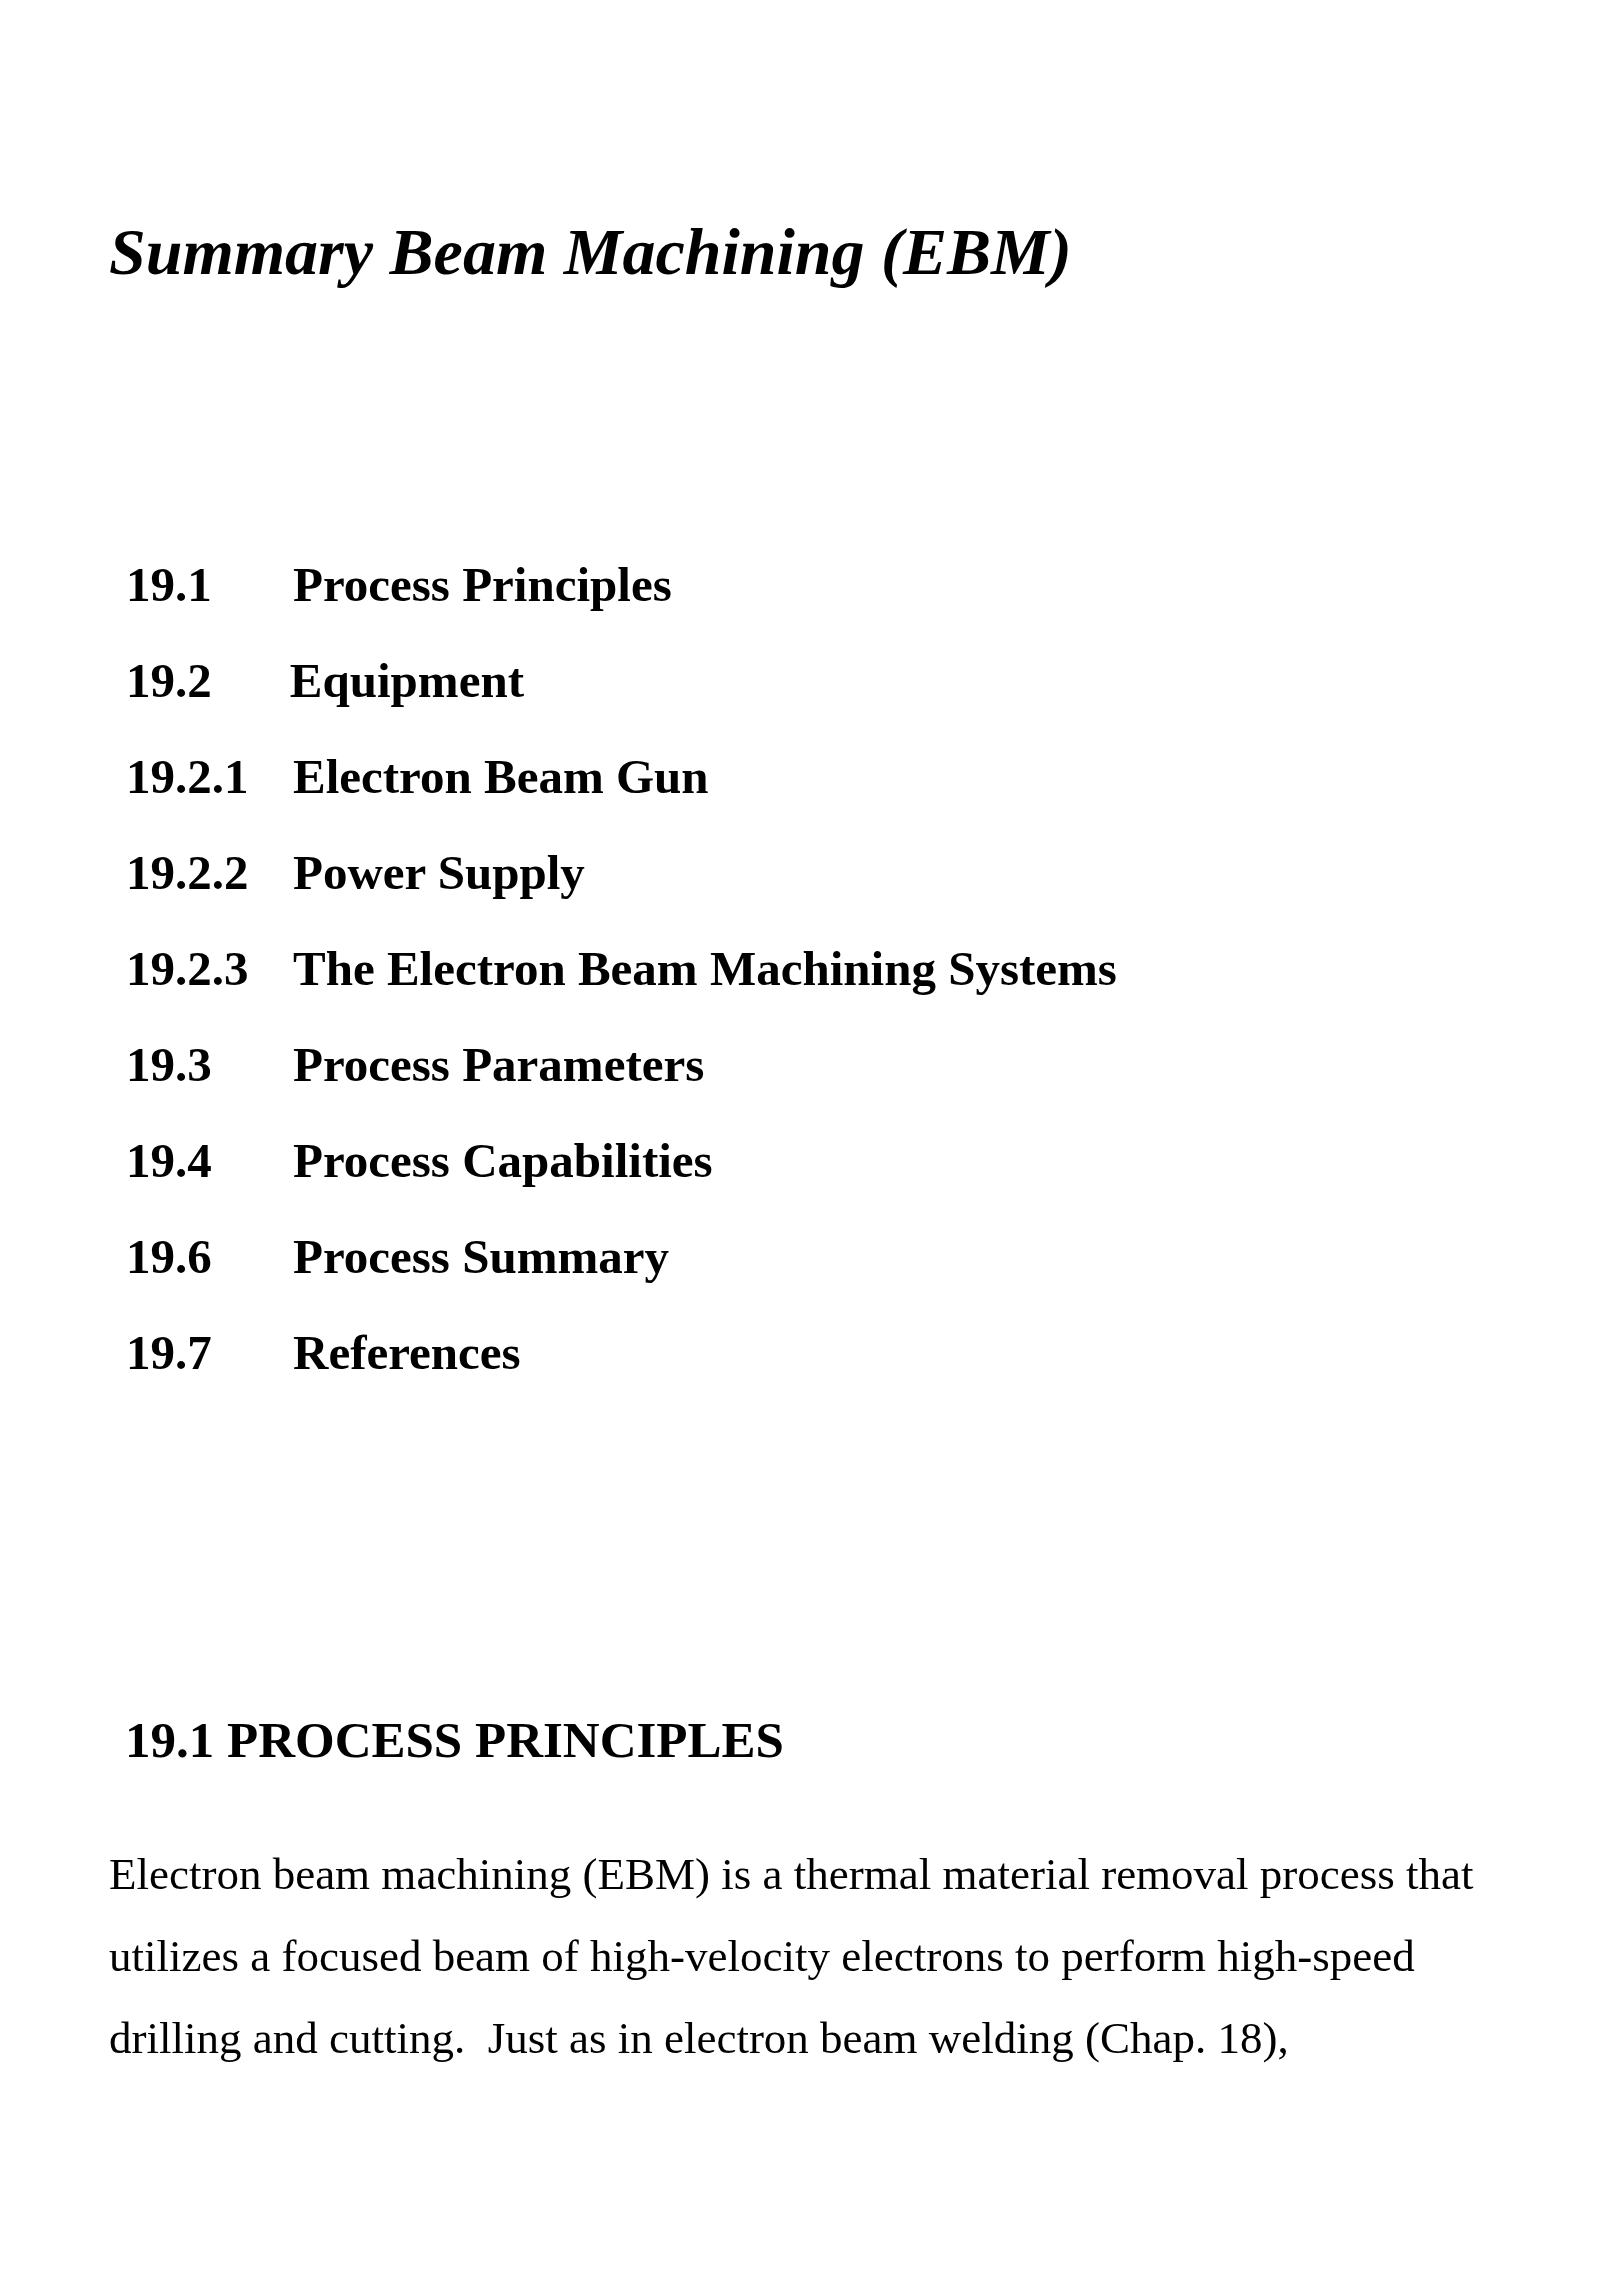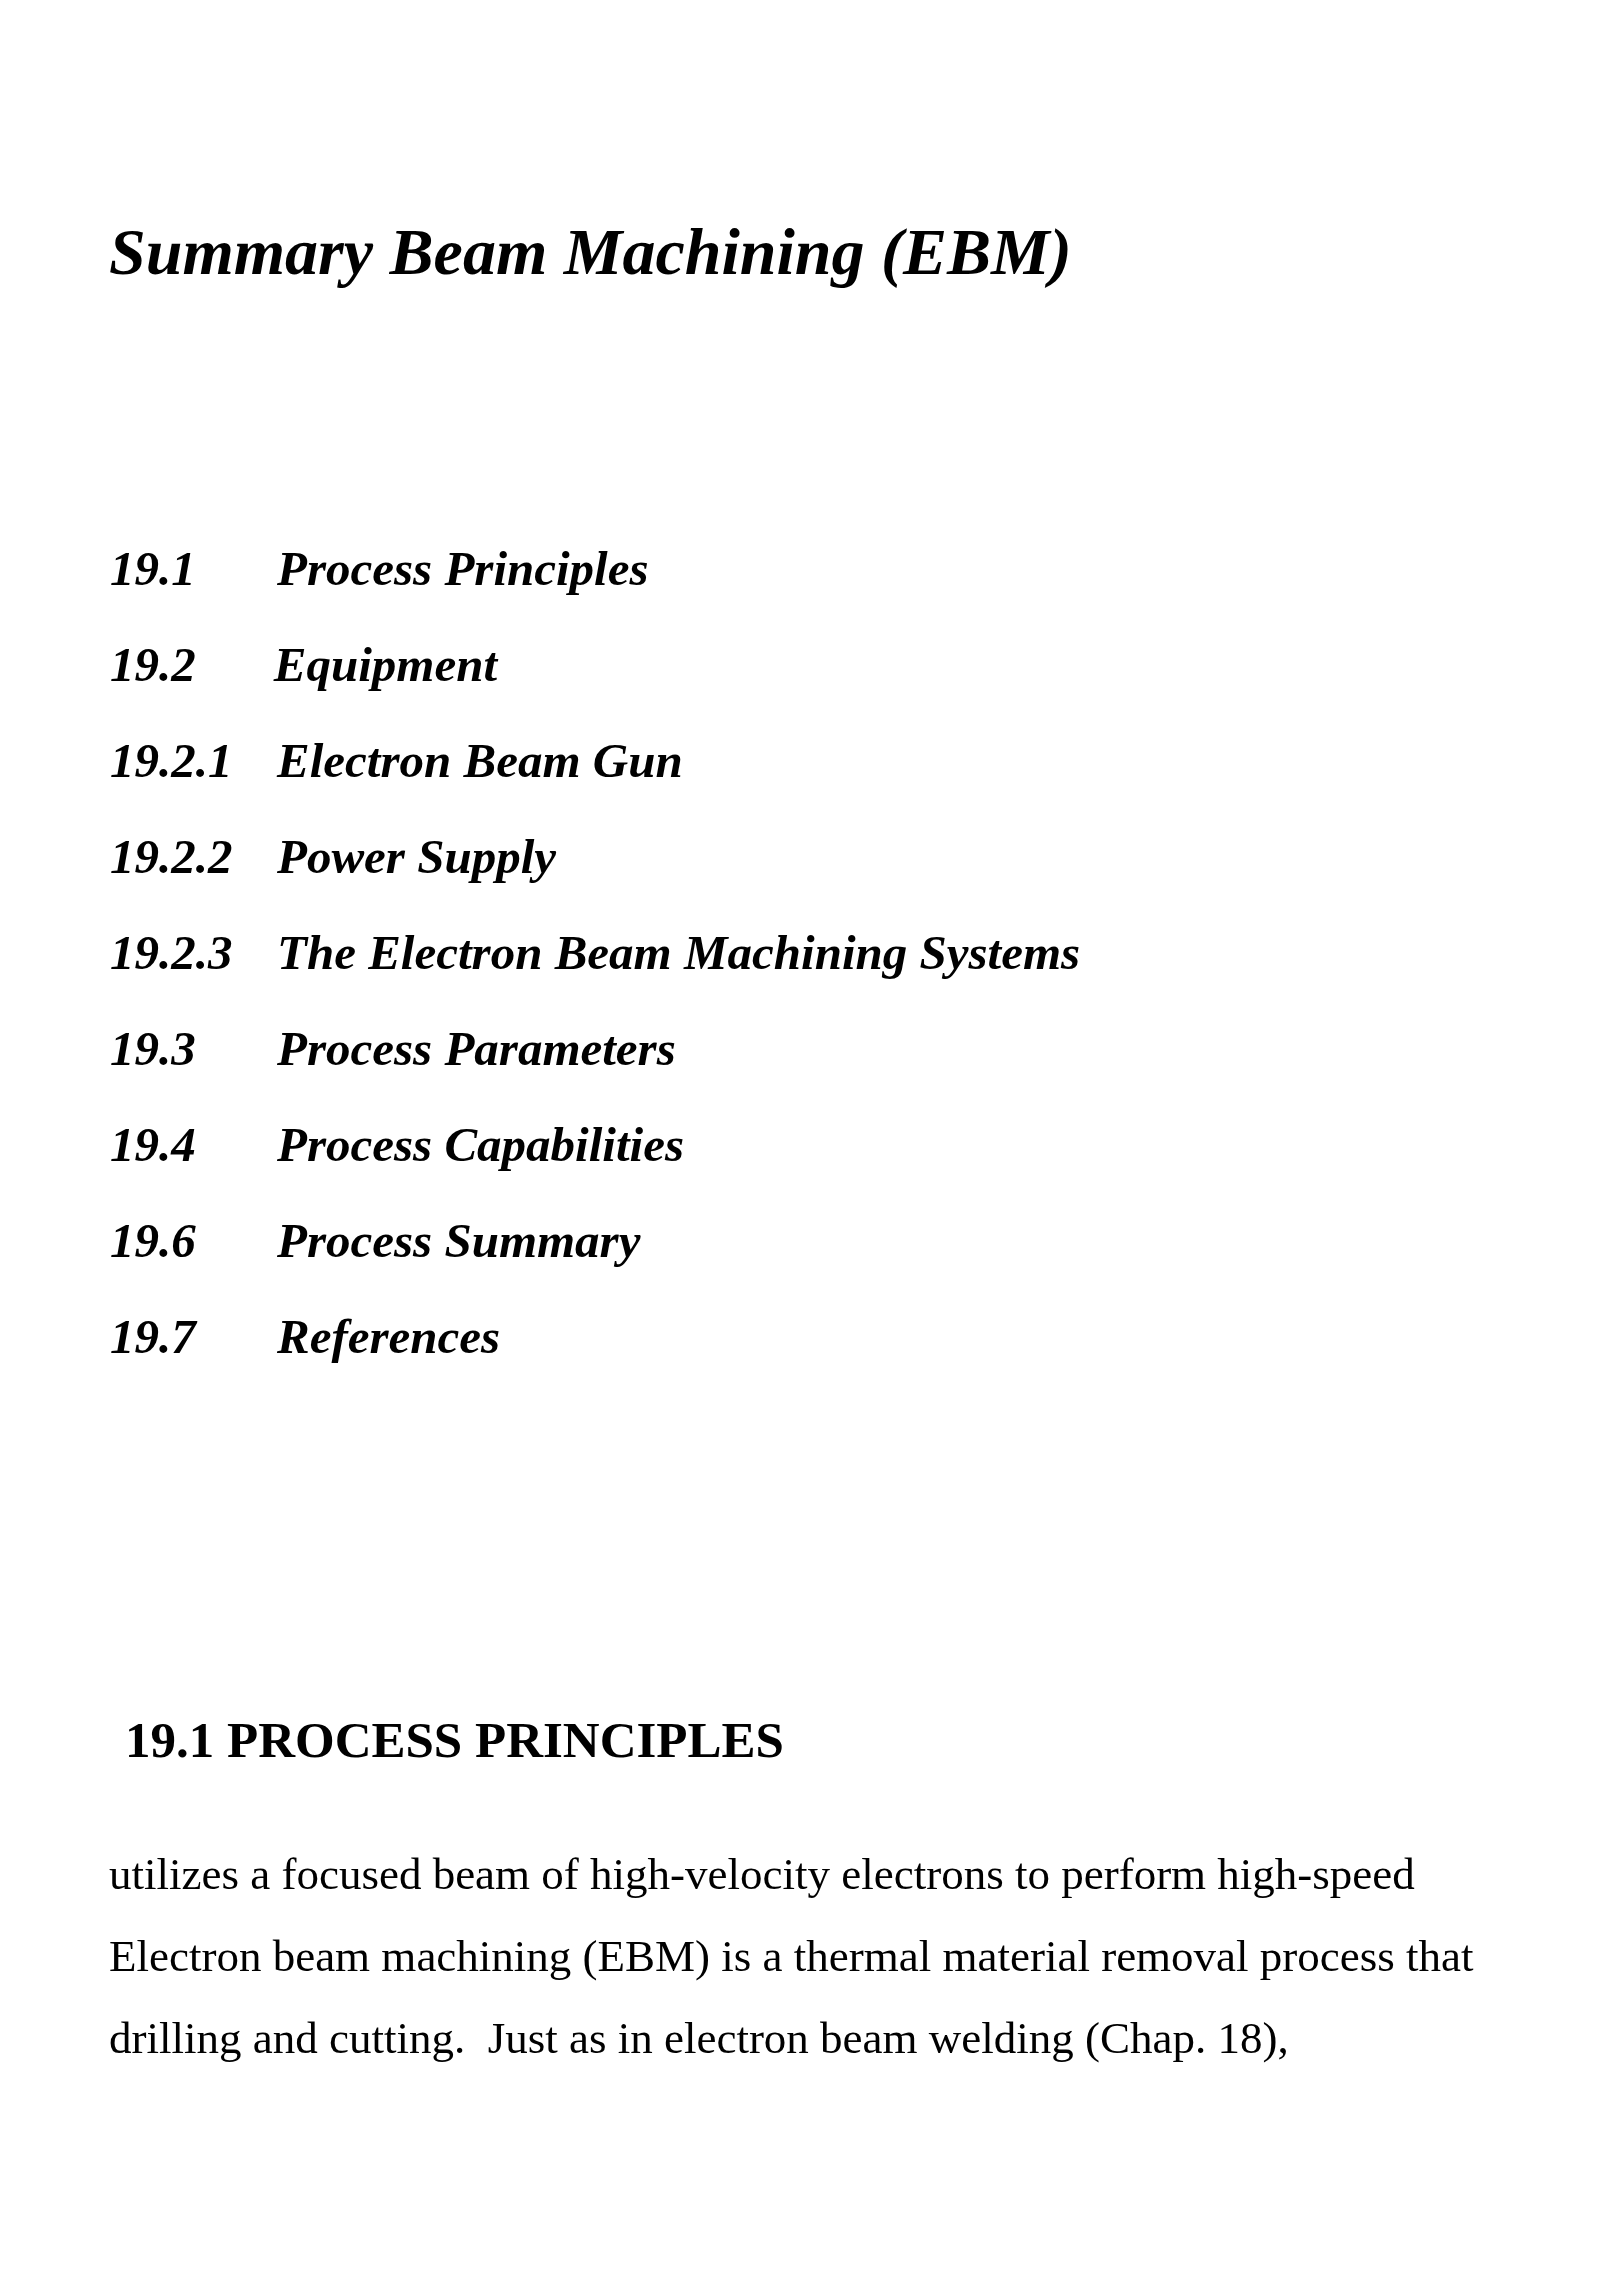--- a/index.html
+++ b/index.html
@@ -30,24 +30,23 @@
       font-weight: bold;
       font-style: italic;
       line-height: 1;
       letter-spacing: 0px;
       white-space: nowrap;
     }
     .toc {
       position: absolute;
       left: 109px;
       top: 543px;
-      margin: 1px;
+      margin: 17px;
       padding: 0;
       list-style: none;
-      font-style: italic;
     }
     .toc-row {
       height: 96px;
       display: flex;
       align-items: flex-start;
       font-size: 49px;
       font-weight: bold;
       line-height: 1;
       white-space: nowrap;
     }
@@ -125,19 +124,19 @@
     </li>
     <li class="toc-row">
       <span class="toc-num">19.7</span>
       <span class="toc-label">References</span>
     </li>
   </ul>
 
   <h2 class="section-heading">19.1 PROCESS PRINCIPLES</h2>
 
   <p class="body-text">
+    <span class="body-line">Electron beam machining (EBM) is a thermal material removal process that</span>
     <span class="body-line">utilizes a focused beam of high-velocity electrons to perform high-speed</span>
-    <span class="body-line">Electron beam machining (EBM) is a thermal material removal process that</span>
     <span class="body-line" style="white-space:pre">drilling and cutting.  Just as in electron beam welding (Chap. 18),</span>
   </p>
 
 </div>
 
 
 </body></html>

